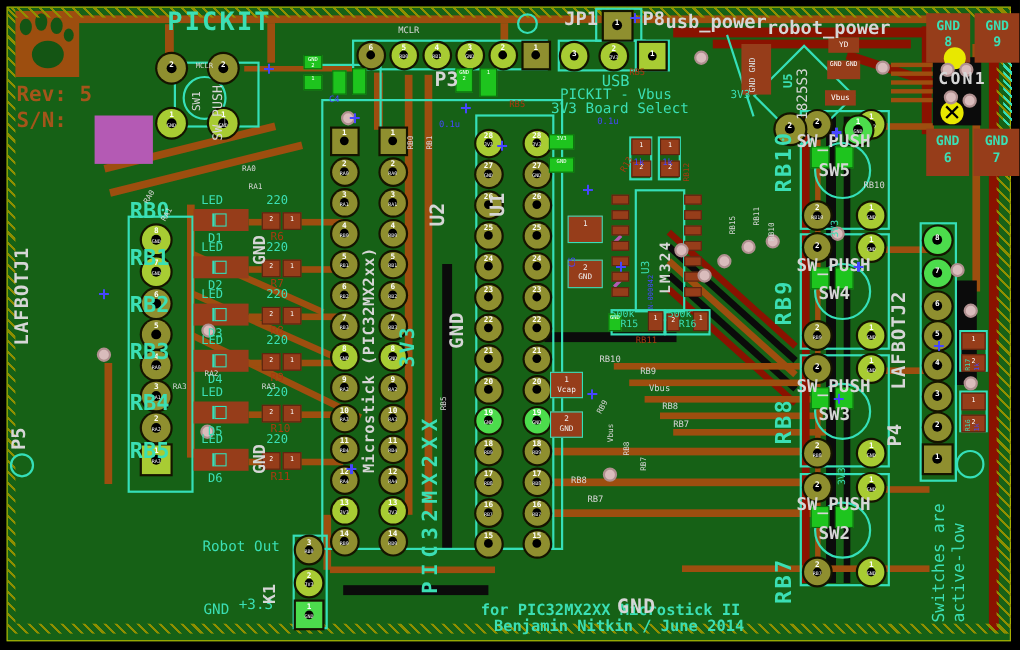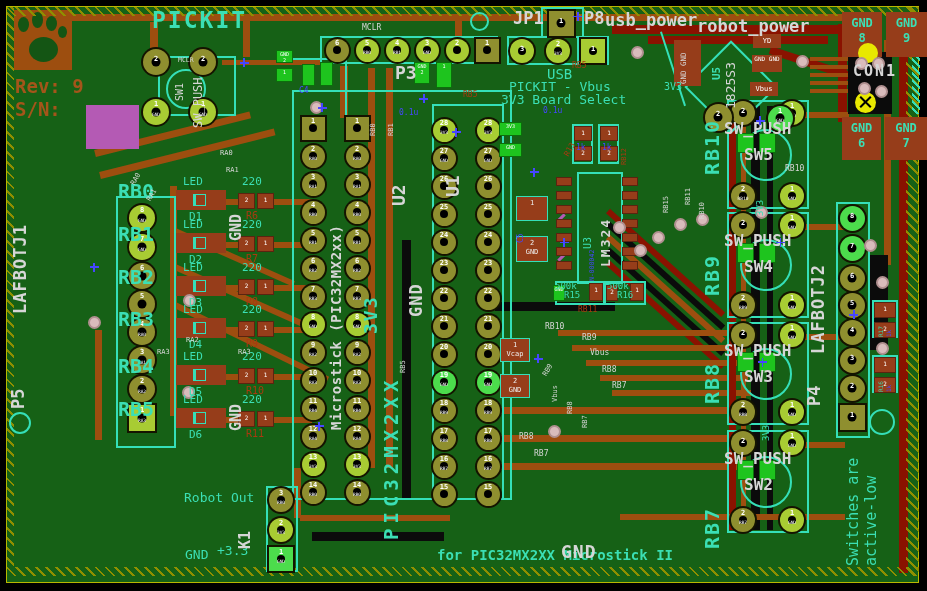--- a/index.html
+++ b/index.html
@@ -44,28 +44,29 @@
     <div class="a" style="left:15px;top:27px;width:29px;height:25px;background:#145514;border-radius:50%"></div>
     <div class="a" style="left:4px;top:7px;width:11px;height:15px;background:#145514;border-radius:50%"></div>
     <div class="a" style="left:18px;top:2px;width:11px;height:16px;background:#145514;border-radius:50%"></div>
     <div class="a" style="left:32px;top:6px;width:11px;height:15px;background:#145514;border-radius:50%"></div>
     <div class="a" style="left:44px;top:16px;width:9px;height:12px;background:#145514;border-radius:50%"></div>
   </div>
 
   <div class="a mag" style="left:86px;top:105px;width:53px;height:44px"></div>
 
   <div class="a t cy bd" style="left:152px;top:9px;font-size:23px;letter-spacing:2px">PICKIT</div>
-  <div class="a t cu bd" style="left:15px;top:77px;font-size:19px">Rev: 9</div>
+  <div class="a t cu bd" style="left:15px;top:77px;font-size:19px">Rev: 5</div>
   <div class="a t cu bd" style="left:15px;top:100px;font-size:19px">S/N:</div>
   <div class="a t wh bd" style="left:605px;top:12px;font-size:17px">usb_power</div>
   <div class="a t wh bd" style="left:697px;top:18px;font-size:17px">robot_power</div>
   <div class="a t cy" style="left:547px;top:67px;font-size:14px">USB</div>
   <div class="a t cy" style="left:509px;top:80px;font-size:13px">PICKIT - Vbus</div>
   <div class="a t cy" style="left:501px;top:93px;font-size:13px">3V3 Board Select</div>
   <div class="a t cy bd" style="left:437px;top:548px;font-size:14px">for PIC32MX2XX Microstick II</div>
+  <div class="a t cy bd" style="left:449px;top:563px;font-size:14px">Benjamin Nitkin / June 2014</div>
   <div class="a t wh bd" style="left:561px;top:543px;font-size:18px;letter-spacing:1px">GND</div>
   <div class="a t cy v" style="left:846px;top:566px;font-size:15px">Switches are</div>
   <div class="a t cy v" style="left:864px;top:566px;font-size:15px">active-low</div>
   <div class="a t cy" style="left:184px;top:491px;font-size:13px">Robot Out</div>
   <div class="a t cy" style="left:217px;top:544px;font-size:13px">+3.3</div>
   <div class="a t cy" style="left:185px;top:548px;font-size:13px">GND</div>
   <div class="a t wh bd" style="left:395px;top:64px;font-size:18px">P3</div>
   <div class="a t wh bd" style="left:513px;top:10px;font-size:17px">JP1</div>
   <div class="a t wh bd" style="left:584px;top:10px;font-size:17px">P8</div>
   <div class="a t wh bd" style="left:853px;top:64px;font-size:15px;letter-spacing:2px">CON1</div>

